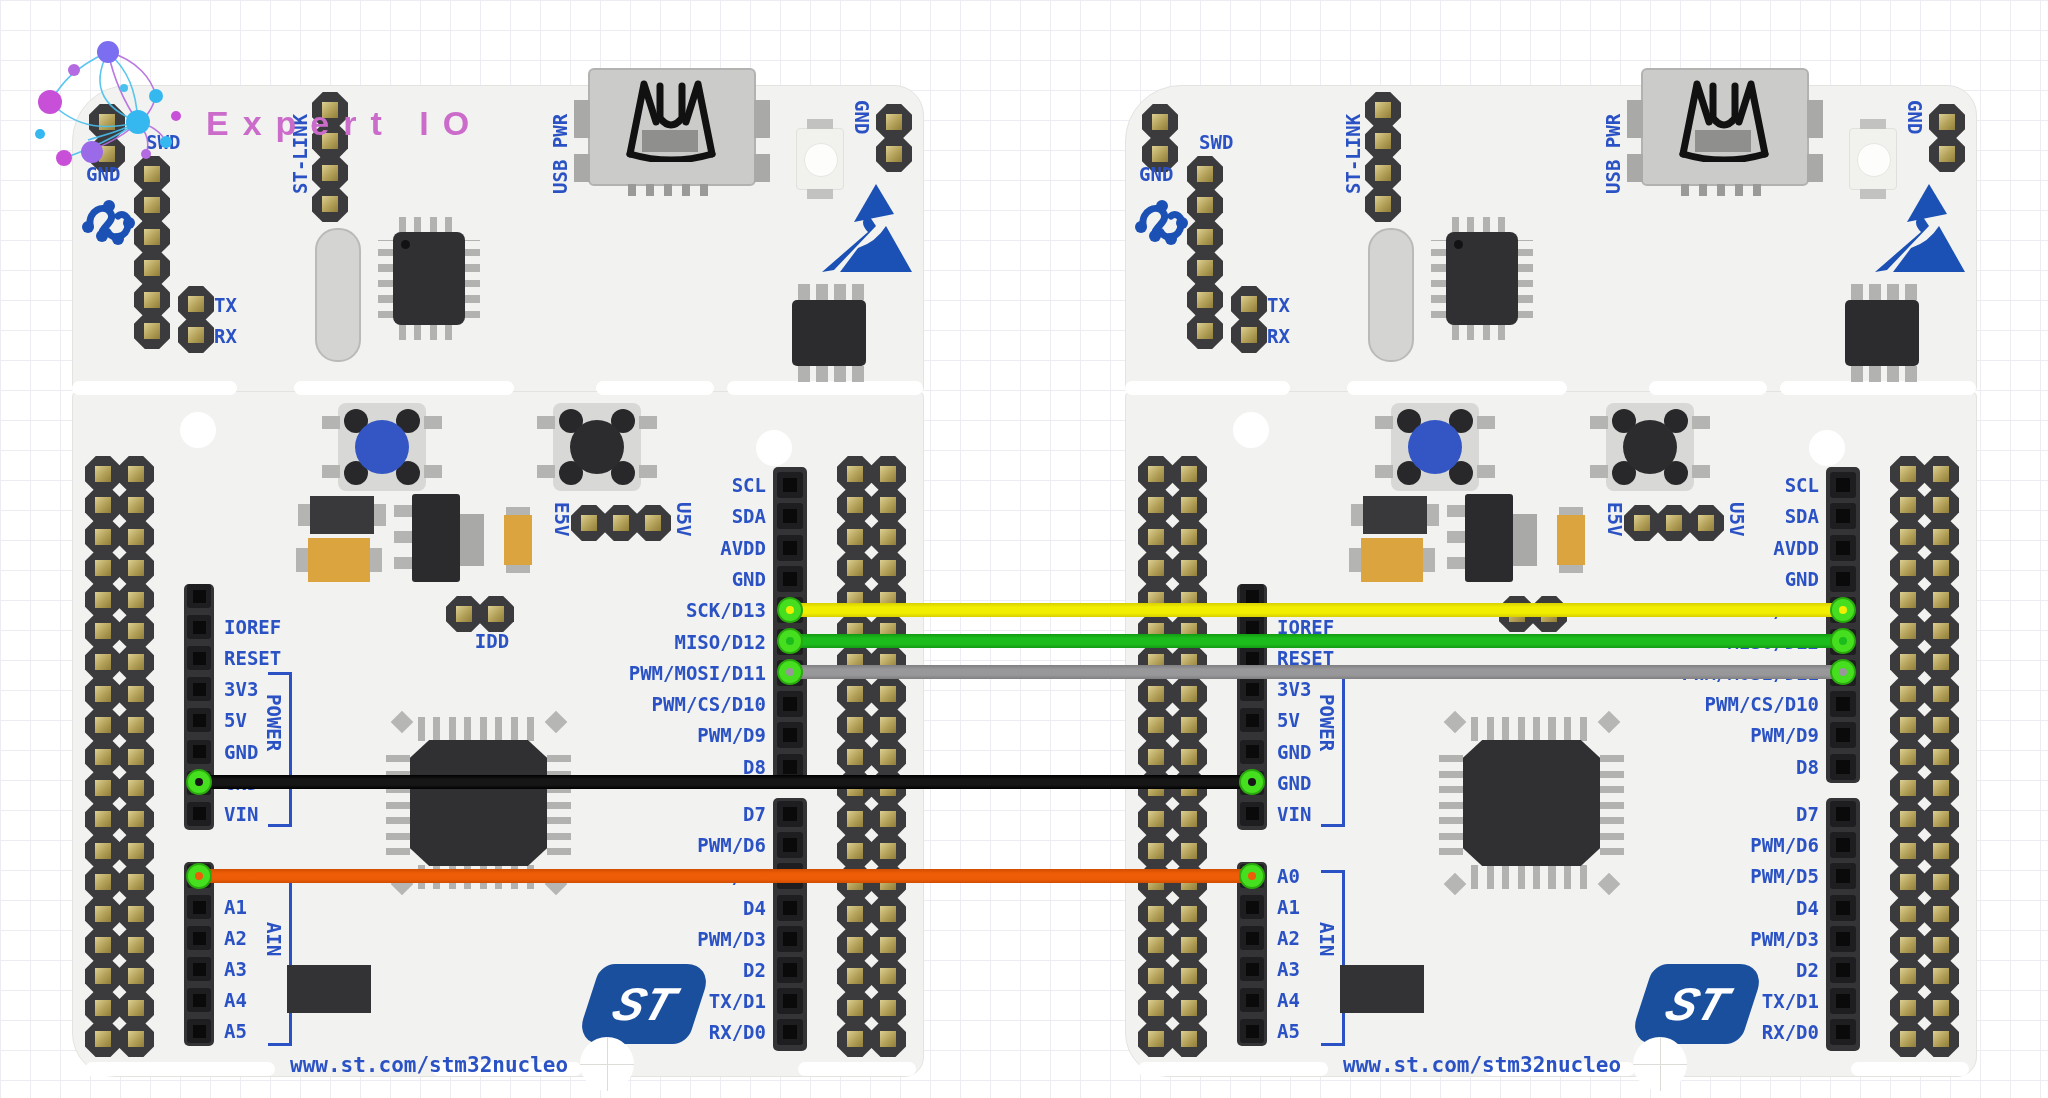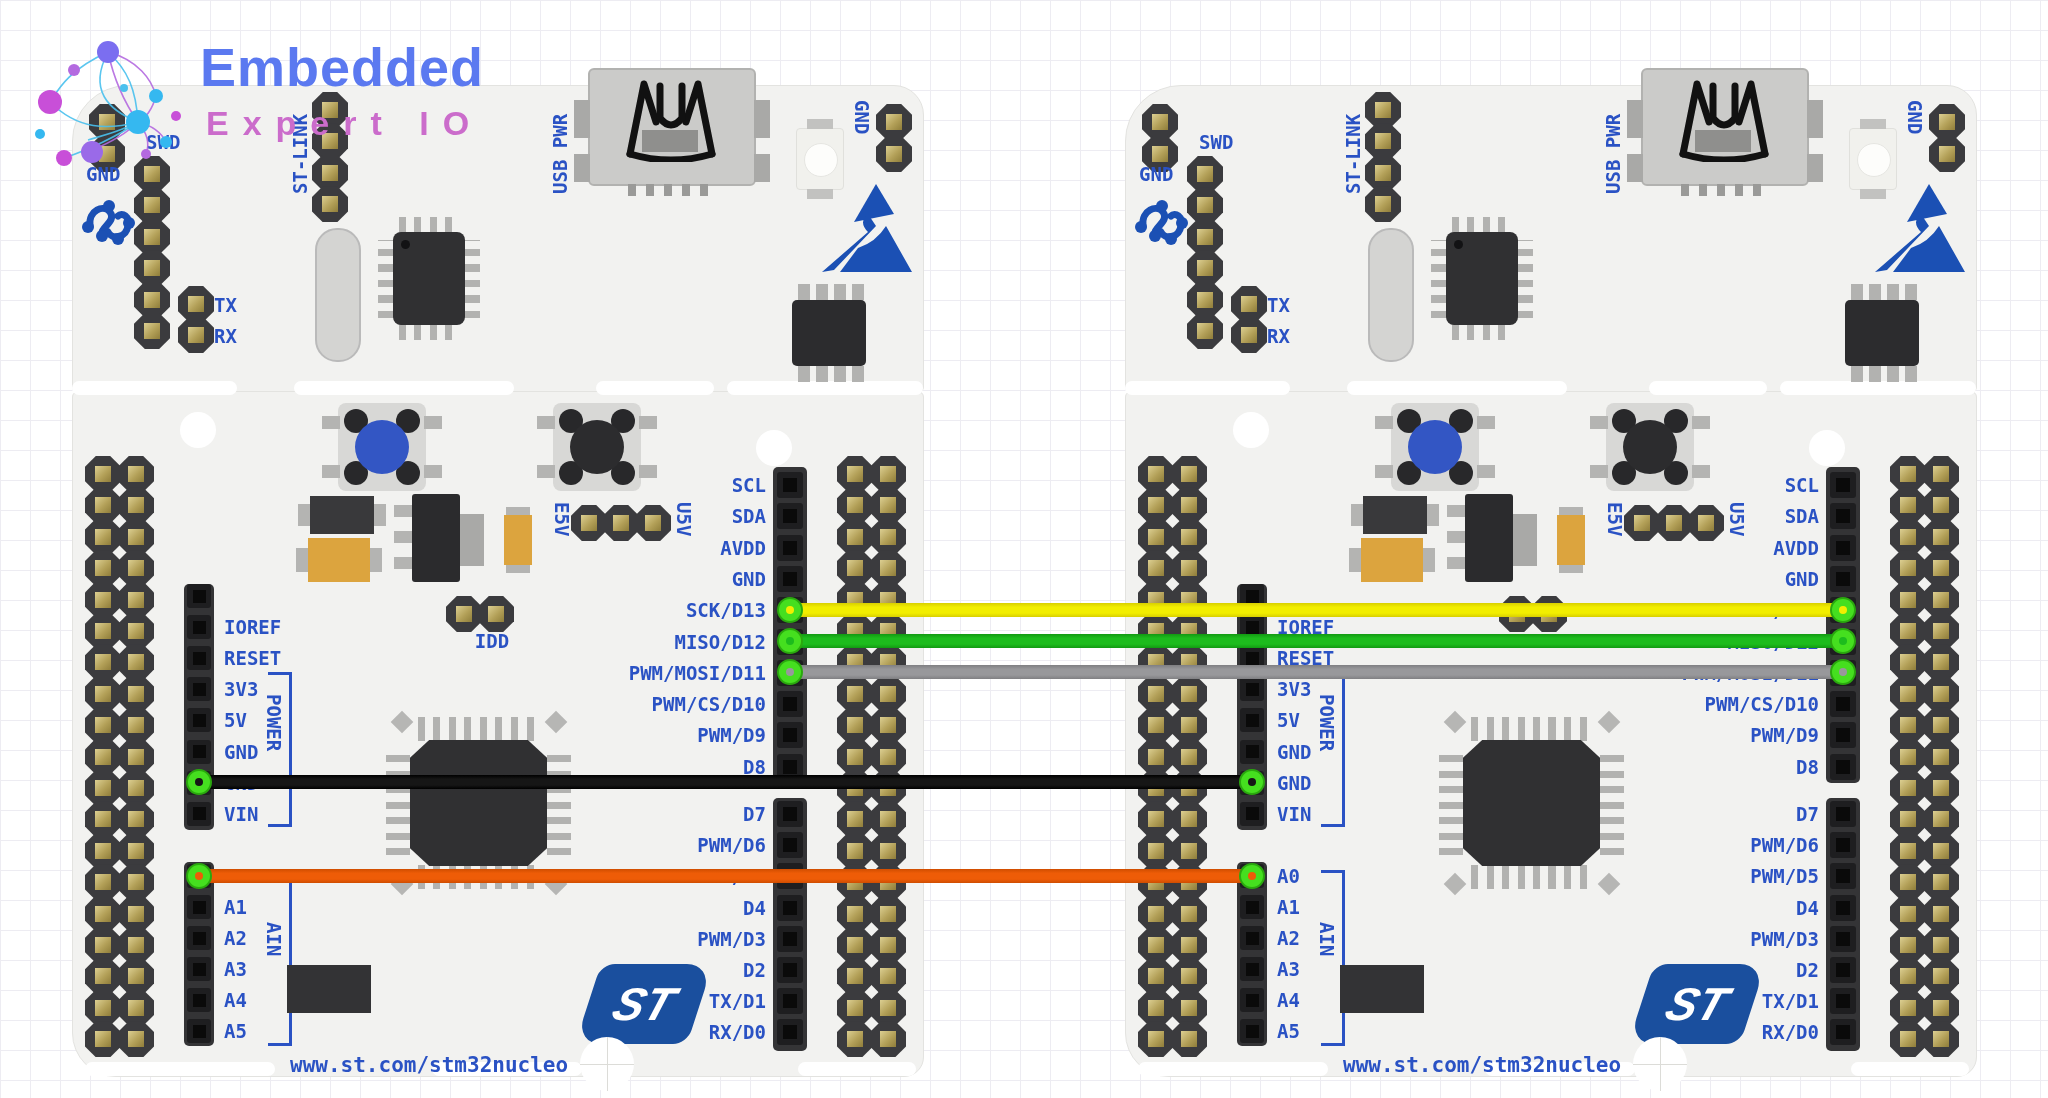--- a/index.html
+++ b/index.html
@@ -1217,21 +1217,20 @@
       <circle cx="64" cy="122" r="11" fill="#9a6ae8"></circle>
       <circle cx="128" cy="66" r="7" fill="#35b8f0"></circle>
       <circle cx="36" cy="128" r="8" fill="#c84fd8"></circle>
       <circle cx="138" cy="112" r="6" fill="#35b8f0"></circle>
       <circle cx="118" cy="124" r="5" fill="#b46ae0"></circle>
       <circle cx="46" cy="40" r="6" fill="#b46ae0"></circle>
       <circle cx="148" cy="86" r="5" fill="#c84fd8"></circle>
       <circle cx="12" cy="104" r="5" fill="#35b8f0"></circle>
       <circle cx="96" cy="58" r="4" fill="#49c0ee"></circle>
     </svg>
-    <div id="logo-title">Embedded</div>
     <div id="logo-subtitle">Expert IO</div>
   </div>
 
   <div id="wires-layer">
       <div class="wire" style="left: 790px; top: 603px; width: 1053px; height: 14px; position: absolute; background: linear-gradient(rgb(216, 207, 0) 0%, rgb(242, 238, 0) 30%, rgb(242, 238, 0) 72%, rgb(216, 207, 0) 100%);"></div>
       <div class="ring" style="left: 777px; top: 597px;">
         <div class="core" style="background: rgb(242, 238, 0);"></div>
       </div>
       <div class="ring" style="left: 1830px; top: 597px;">
         <div class="core" style="background: rgb(242, 238, 0);"></div>

